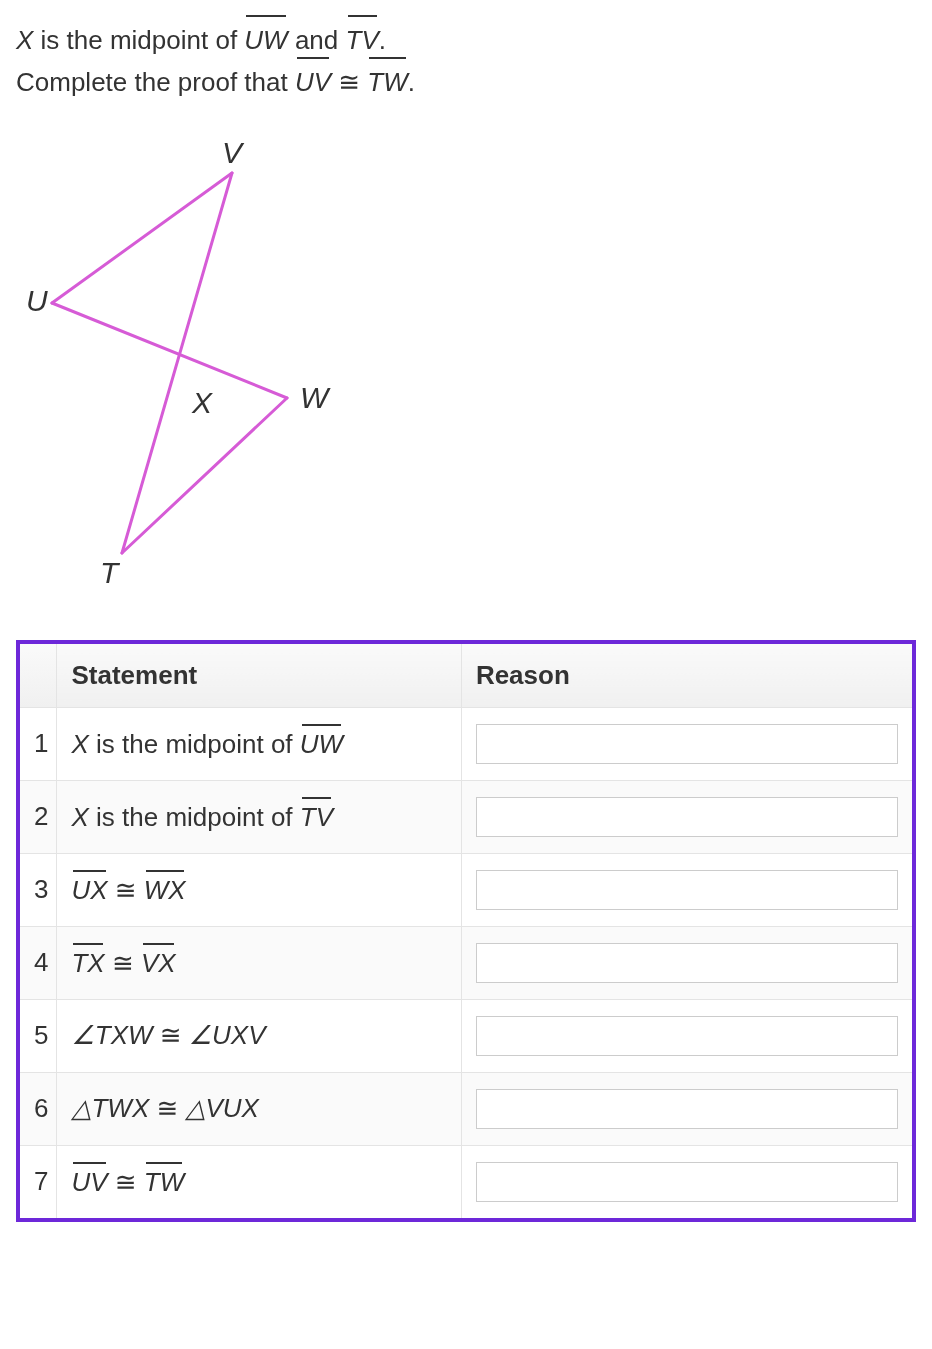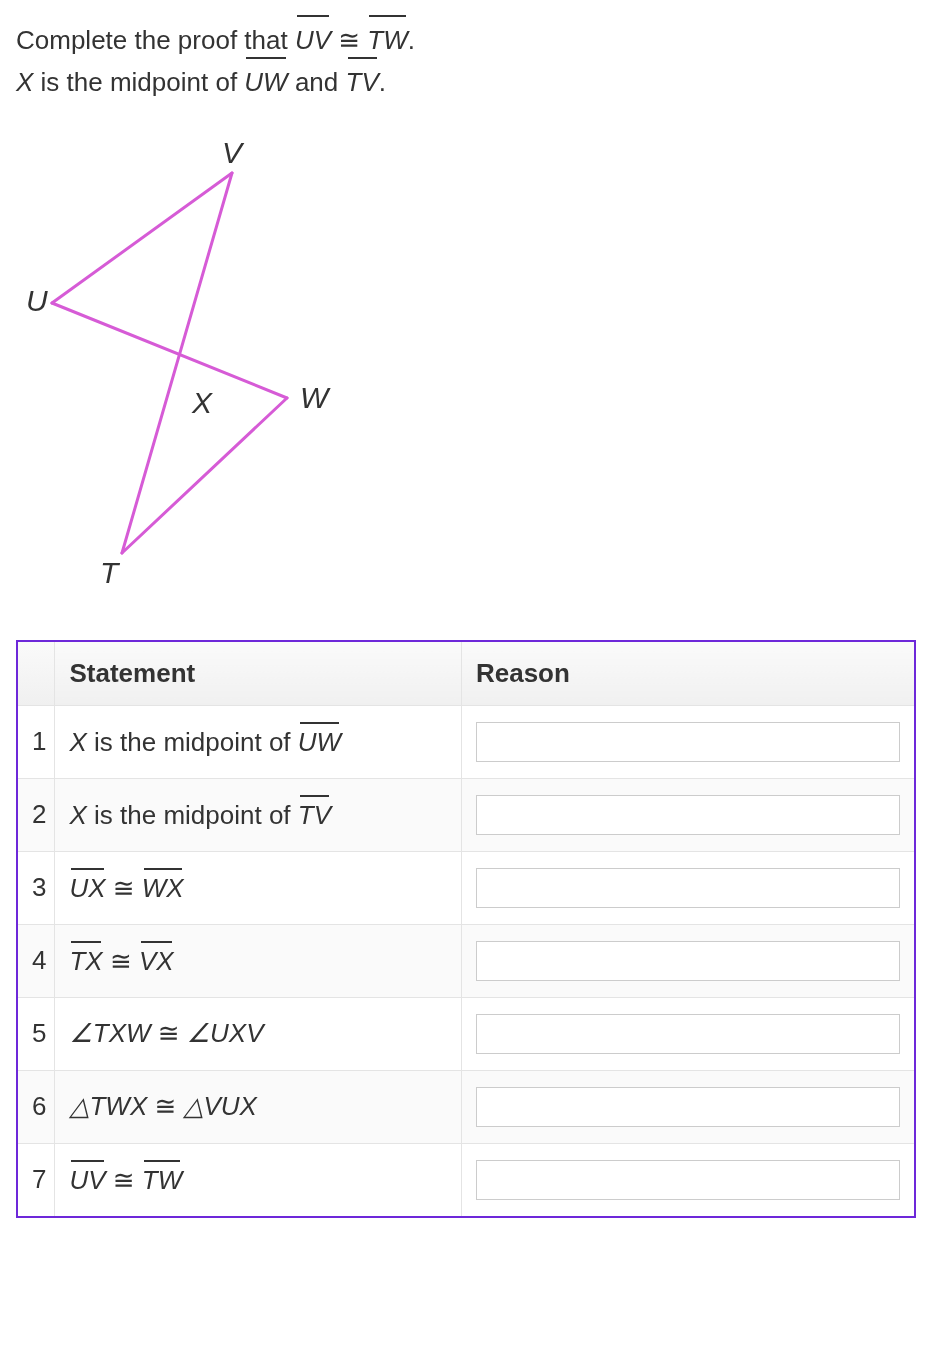--- a/index.html
+++ b/index.html
@@ -20,21 +20,21 @@
     position: absolute;
     left: 2px; right: 2px; top: -3px;
     height: 2px; background: #333;
   }
   .congr { font-family: "Segoe UI Symbol","Apple Symbols",sans-serif; }
   .figure-wrap { margin: 10px 0 40px 6px; }
 
   table.proof {
     border-collapse: collapse;
     width: 100%;
-    border: 2px solid #6d28d9;
+    border: 4px solid #6d28d9;
     font-size: 26px;
   }
   table.proof th, table.proof td {
     border: 1px solid #e4e4e4;
     padding: 16px 14px;
     text-align: left;
     vertical-align: middle;
   }
   table.proof th {
     background: linear-gradient(#fafafa,#f0f0f0);
@@ -59,24 +59,24 @@
     font-style: italic;
     font-size: 30px;
     fill: #333;
   }
 </style>
 </head>
 <body>
 
 <div class="problem-text">
   <div>
-    <span>Complete the proof that </span><span class="seg">UV</span><span class="congr"> ≅ </span><span class="seg">TW</span><span>.</span>
+    <span class="italic-var">X</span><span> is the midpoint of </span><span class="seg">UW</span><span> and </span><span class="seg">TV</span><span>.</span>
   </div>
   <div>
-    <span class="italic-var">X</span><span> is the midpoint of </span><span class="seg">UW</span><span> and </span><span class="seg">TV</span><span>.</span>
+    <span>Complete the proof that </span><span class="seg">UV</span><span class="congr"> ≅ </span><span class="seg">TW</span><span>.</span>
   </div>
 </div>
 
 <div class="figure-wrap">
   <svg width="320" height="460" viewBox="0 0 320 460">
 
     <g stroke="#d65bd6" stroke-width="3" fill="none" stroke-linejoin="round" stroke-linecap="round">
 
       <line x1="30" y1="170" x2="210" y2="40"></line>
 

